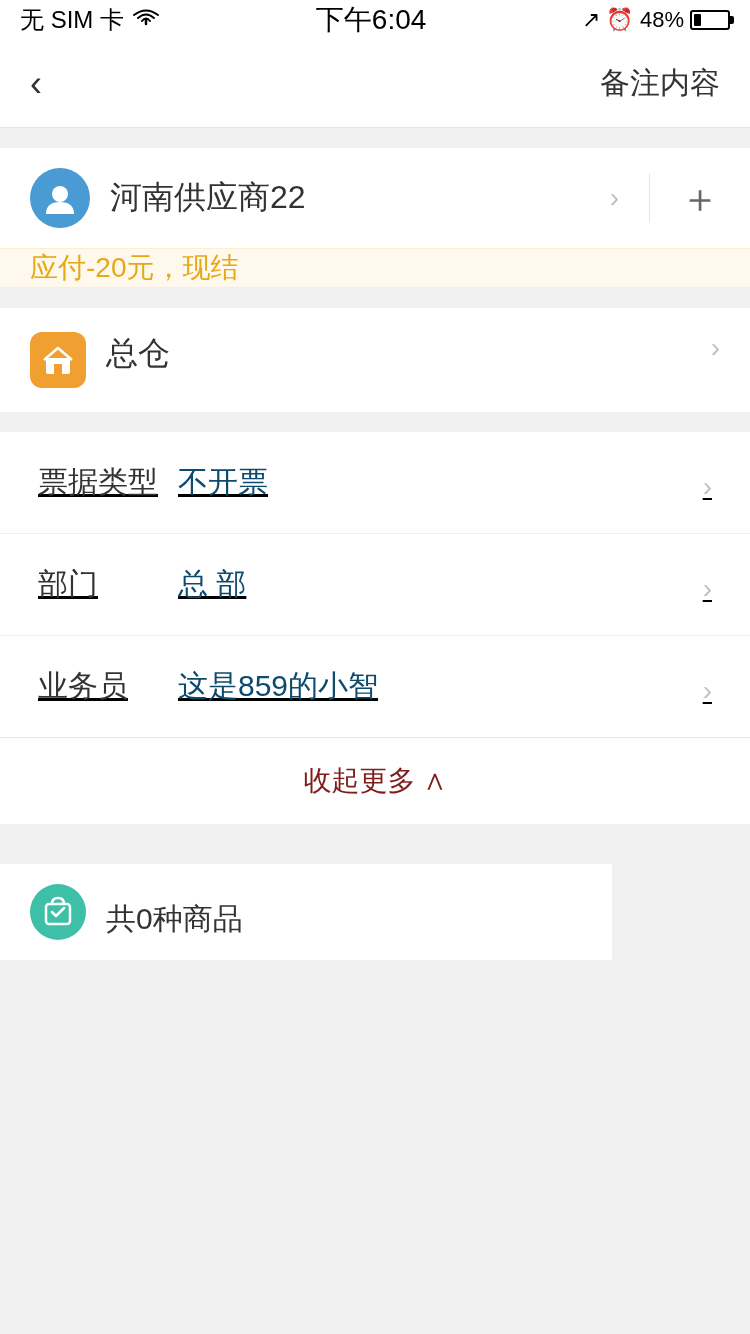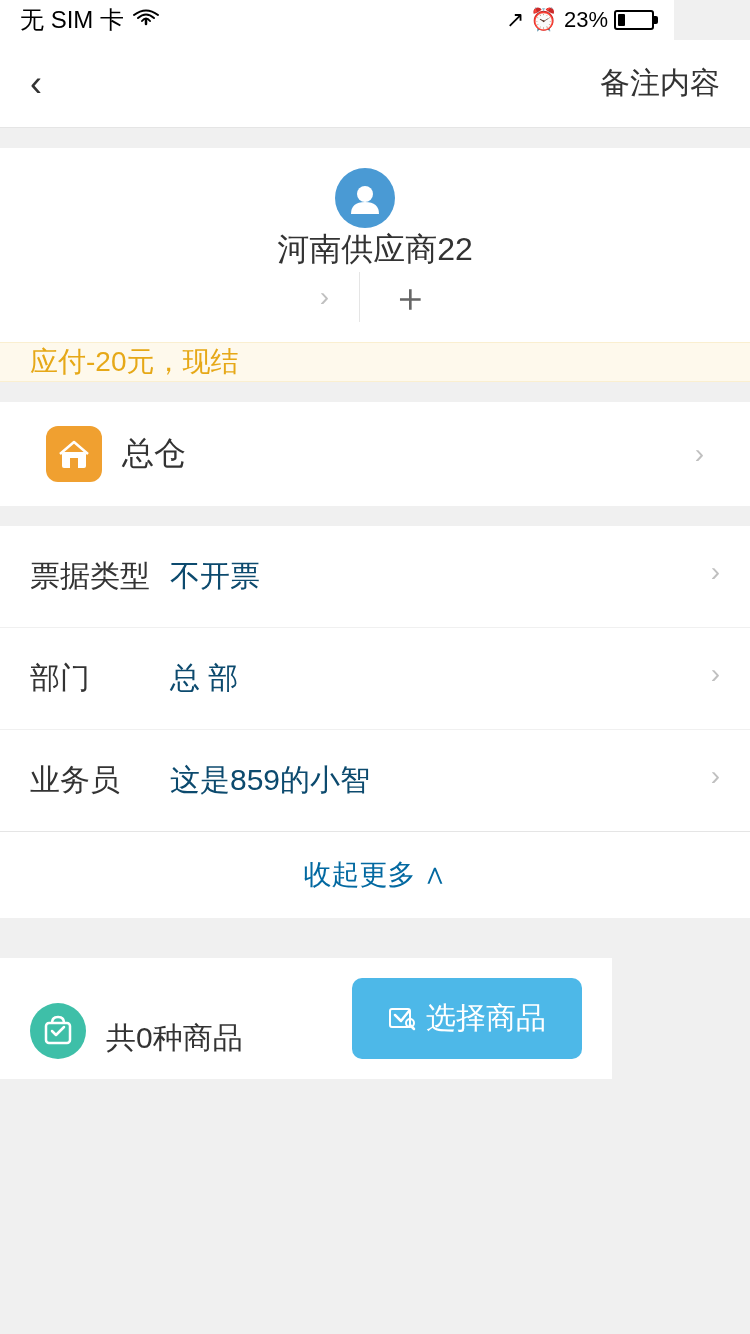--- a/index.html
+++ b/index.html
@@ -7,21 +7,21 @@
     body {
       width: 750px;
       min-height: 1334px;
       background: #f0f0f0;
       font-family: -apple-system, "PingFang SC", "Helvetica Neue", Arial, sans-serif;
       font-size: 28px;
     }
 
     
     .status-bar {
-      width: 674px;
+      width: 750px;
       height: 40px;
       background: #fff;
       display: flex;
       align-items: center;
       justify-content: space-between;
       padding: 0 20px;
       font-size: 24px;
       color: #000;
     }
     .status-left { display: flex; align-items: center; gap: 8px; }
@@ -81,21 +81,20 @@
     
     .supplier-section {
       background: #fff;
       width: 750px;
     }
     .supplier-row {
       display: flex;
       align-items: center;
       padding: 20px 30px;
       border-bottom: none;
-      flex-direction: column;
     }
     .supplier-avatar {
       width: 60px; height: 60px;
       background: #4a9ad4;
       border-radius: 50%;
       display: flex; align-items: center; justify-content: center;
       margin-right: 20px;
       flex-shrink: 0;
     }
     .supplier-avatar svg { width: 36px; height: 36px; }
@@ -135,22 +134,21 @@
       border-bottom: 1px solid #faefd0;
     }
 
     
     .warehouse-section {
       background: #fff;
       margin-top: 20px;
     }
     .warehouse-row {
       display: flex;
-      align-items: center;
-      padding: 24px 46px;
+      padding: 24px 30px;
     }
     .warehouse-icon-wrap {
       width: 56px; height: 56px;
       background: #f0a030;
       border-radius: 12px;
       display: flex; align-items: center; justify-content: center;
       margin-right: 20px;
       flex-shrink: 0;
     }
     .warehouse-name {
@@ -159,24 +157,25 @@
       color: #333;
     }
 
     
     .form-section {
       background: #fff;
       margin-top: 20px;
     }
     .form-row {
       display: flex;
-      align-items: flex-start;
-      padding: 30px 30px;
+      align-items: flex-end;
+      padding: 30px 38px;
       border-bottom: 1px solid #f0f0f0;
       min-height: 90px;
+      text-decoration: underline;
     }
     .form-row:last-child {
       border-bottom: none;
     }
     .form-label {
       font-size: 30px;
       color: #333;
       width: 130px;
       flex-shrink: 0;
     }
@@ -192,21 +191,21 @@
 
     
     .collapse-row {
       background: #fff;
       border-top: 1px solid #e5e5e5;
       display: flex;
       align-items: center;
       justify-content: center;
       padding: 24px;
       font-size: 28px;
-      color: #0369a1;
+      color: #7f1d1d;
       cursor: pointer;
     }
 
     
     .footer-bar {
       width: 612px;
       background: #fff;
       margin-top: 20px;
       display: flex;
       align-items: flex-end;
@@ -254,24 +253,25 @@
     <span>无 SIM 卡</span>
     <span>
       <svg width="28" height="20" viewBox="0 0 28 20">
         <path d="M14 16 Q14 12 14 12" stroke="#000" stroke-width="2.5" fill="none" stroke-linecap="round"></path>
         <path d="M10 13 Q14 8 18 13" stroke="#000" stroke-width="2" fill="none" stroke-linecap="round"></path>
         <path d="M6 10 Q14 3 22 10" stroke="#000" stroke-width="2" fill="none" stroke-linecap="round"></path>
         <path d="M2 7 Q14 -2 26 7" stroke="#000" stroke-width="2" fill="none" stroke-linecap="round"></path>
       </svg>
     </span>
   </div>
+  <div class="status-center">下午6:04</div>
   <div class="status-right">
     <span>↗</span>
     <span>⏰</span>
-    <span>23%</span>
+    <span>48%</span>
     <div class="battery-icon">
       <div class="battery-fill"></div>
     </div>
   </div>
 </div>
 
 <div class="header">
   <span class="header-back">‹</span>
   <span class="header-action">备注内容</span>
 </div>
@@ -336,24 +336,15 @@
 
 <div class="footer-bar">
   <div class="goods-icon-wrap">
     <svg width="32" height="32" viewBox="0 0 32 32" fill="none">
       <rect x="4" y="8" width="24" height="20" rx="3" stroke="#fff" stroke-width="2.5"></rect>
       <path d="M10 8 Q10 2 16 2 Q22 2 22 8" stroke="#fff" stroke-width="2.5" fill="none"></path>
       <path d="M10 16 L14 20 L22 12" stroke="#fff" stroke-width="2.5" stroke-linecap="round" stroke-linejoin="round"></path>
     </svg>
   </div>
   <span class="goods-count">共0种商品</span>
-  <button class="select-goods-btn">
-    <svg width="28" height="28" viewBox="0 0 28 28" fill="none">
-      <rect x="2" y="4" width="20" height="18" rx="2" stroke="#fff" stroke-width="2"></rect>
-      <path d="M7 10 L13 16 L21 6" stroke="#fff" stroke-width="2.5" stroke-linecap="round" stroke-linejoin="round"></path>
-      <path d="M22 20 L26 24" stroke="#fff" stroke-width="2.5" stroke-linecap="round"></path>
-      <circle cx="22" cy="18" r="4" stroke="#fff" stroke-width="2"></circle>
-    </svg>
-    <span>选择商品</span>
-  </button>
 </div>
 
 <div class="main-bg"></div>
 
 </body></html>

